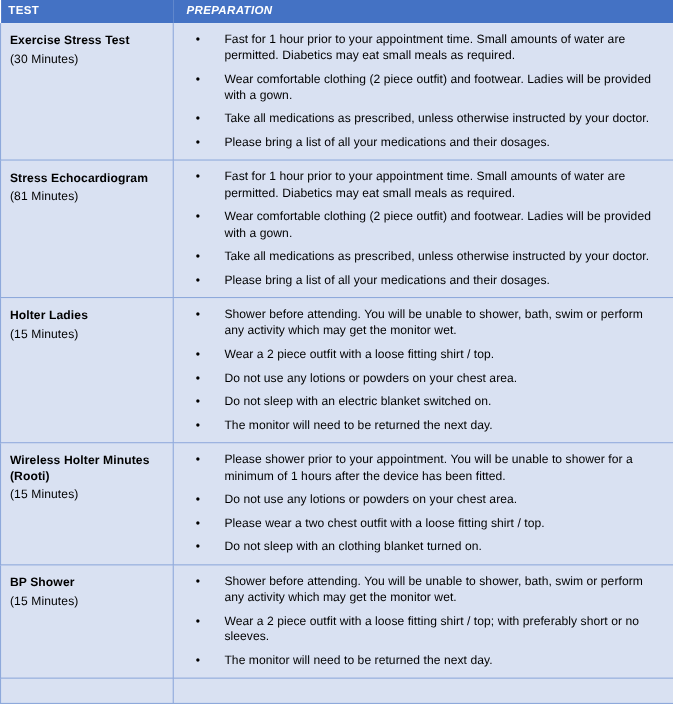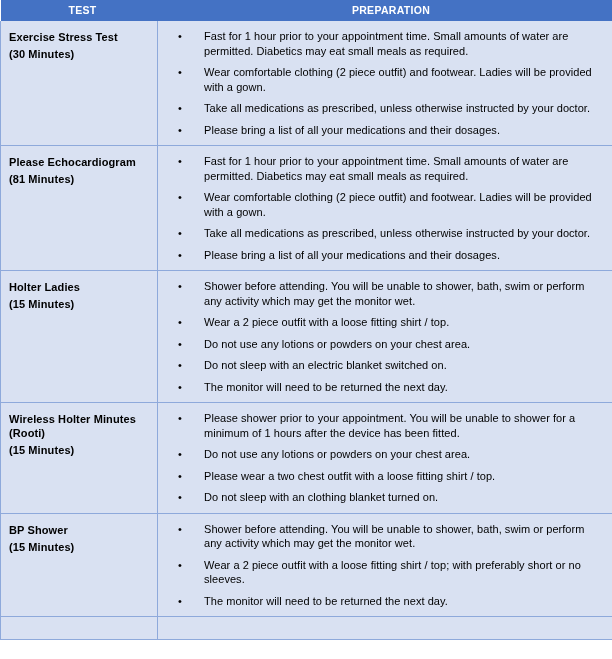--- a/index.html
+++ b/index.html
@@ -21,28 +21,28 @@
     table-layout: fixed;
   }
 
   
   #prep-table thead th {
     background: #4472C4;
     color: #ffffff;
     font-size: 10.5px;
     font-weight: bold;
     letter-spacing: 0.3px;
-    text-align: center;
+    text-align: left;
     padding: 2px 0 3px 7px;
     height: 16px;
     line-height: 12px;
     vertical-align: middle;
     border: none;
   }
-  #prep-table thead th.col-prep { padding-left: 12px; }
+  #prep-table thead th.col-prep { padding-left: 12px; font-style: italic; }
 
   
   #prep-table tbody td {
     background: #D9E1F2;
     border-right: 1px solid #8EA9DB;
     border-bottom: 1px solid #8EA9DB;
     vertical-align: top;
     color: #000000;
   }
   #prep-table tbody tr td:first-child {
@@ -62,21 +62,21 @@
 
   .test-name {
     font-size: 11px;
     font-weight: bold;
     line-height: 14px;
     margin: 0 0 3px 0;
     letter-spacing: 0.1px;
   }
   .test-duration {
     font-size: 11px;
-    font-weight: bold;
+    font-weight: normal;
     line-height: 14px;
     margin: 0;
     letter-spacing: 0.1px;
   }
 
   ul.prep-list {
     list-style: none;
     margin: 0;
     padding: 0;
   }
@@ -127,21 +127,21 @@
           <ul class="prep-list">
             <li><span class="bullet">•</span><span>Fast for 1 hour prior to your appointment time.  Small amounts of water are permitted.  Diabetics may eat small meals as required.</span></li>
             <li><span class="bullet">•</span><span>Wear comfortable clothing (2 piece outfit) and footwear.  Ladies will be provided with a gown.</span></li>
             <li><span class="bullet">•</span><span>Take all medications as prescribed, unless otherwise instructed by your doctor.</span></li>
             <li><span class="bullet">•</span><span>Please bring a list of all your medications and their dosages.</span></li>
           </ul>
         </td>
       </tr>
       <tr>
         <td class="test-cell">
-          <div class="test-name">Please Echocardiogram</div>
+          <div class="test-name">Stress Echocardiogram</div>
           <div class="test-duration">(81 Minutes)</div>
         </td>
         <td class="prep-cell">
           <ul class="prep-list">
             <li><span class="bullet">•</span><span>Fast for 1 hour prior to your appointment time.  Small amounts of water are permitted.  Diabetics may eat small meals as required.</span></li>
             <li><span class="bullet">•</span><span>Wear comfortable clothing (2 piece outfit) and footwear.  Ladies will be provided with a gown.</span></li>
             <li><span class="bullet">•</span><span>Take all medications as prescribed, unless otherwise instructed by your doctor.</span></li>
             <li><span class="bullet">•</span><span>Please bring a list of all your medications and their dosages.</span></li>
           </ul>
         </td>

